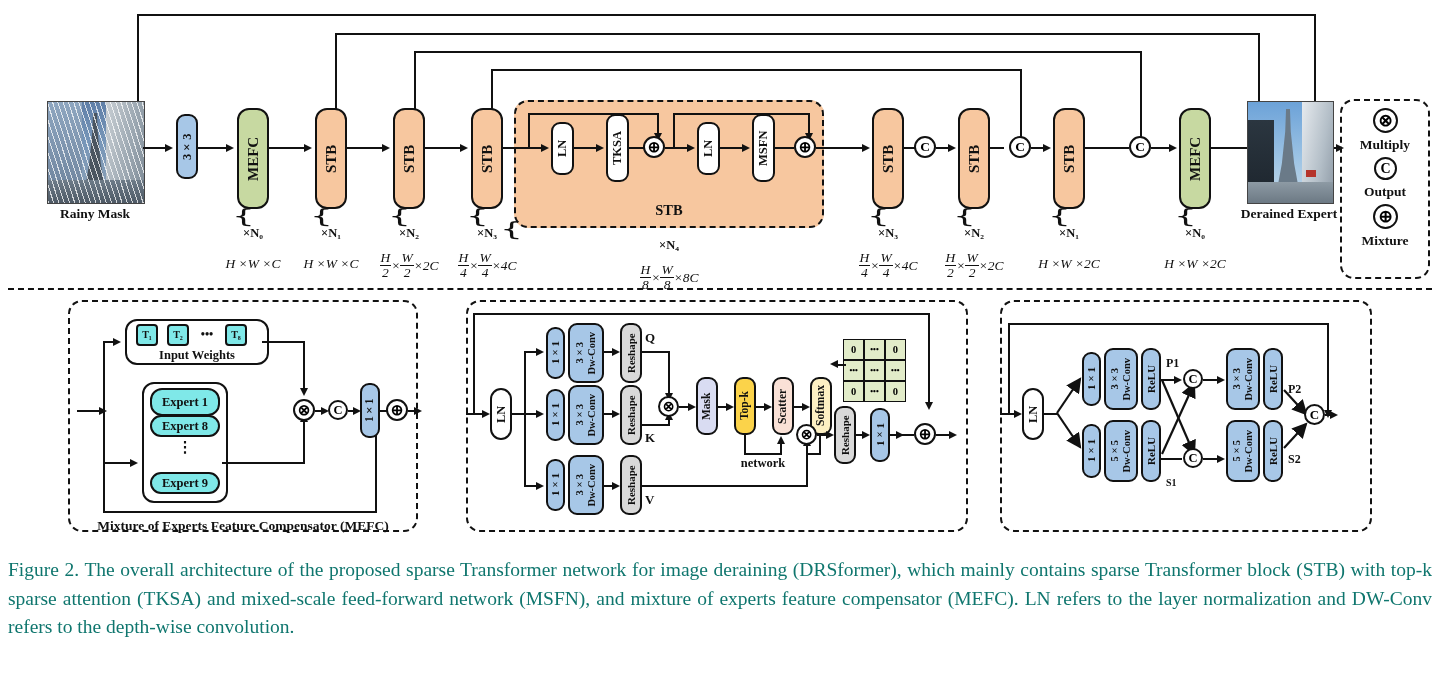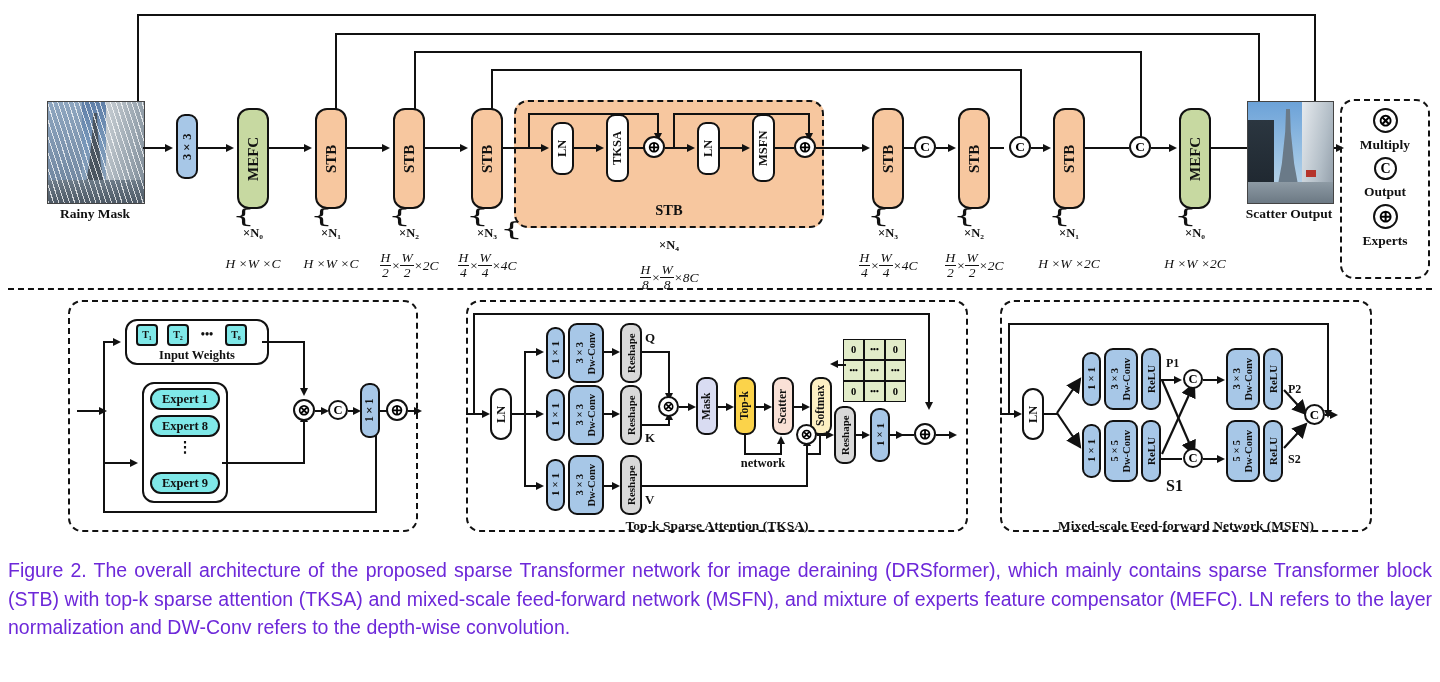--- a/index.html
+++ b/index.html
@@ -53,22 +53,22 @@
 
   
   .photo{position:absolute;border:1px solid #444;overflow:hidden;}
   .photo .sky{position:absolute;inset:0;}
   .rain{position:absolute;inset:0;
     background-image:repeating-linear-gradient(72deg, rgba(255,255,255,.75) 0 1px, rgba(255,255,255,0) 1px 5px);}
 
   .divider{position:absolute;border-top:2.6px dashed #111;}
 
   .caption{position:absolute;left:8px;top:556px;width:1424px;
-           font-family:Liberation Sans, sans-serif;font-size:19.5px;line-height:1.47;
-           text-align:justify;color:#6d28d9;}
+           font-family:Liberation Serif, serif;font-size:19.5px;line-height:1.47;
+           text-align:justify;color:#0f766e;}
 </style>
 </head>
 <body>
 
 <div id="fig">
 
   <div class="ln lh" style="left:137px;top:14px;width:1179px;"></div>
   <div class="ln lv" style="left:137px;top:14px;height:134px;"></div>
   <div class="ln lv" style="left:1314px;top:14px;height:124px;"></div>
   <div class="ar ar-d" style="left:1310.5px;top:136px;"></div>
@@ -204,21 +204,21 @@
 
   <div class="photo" style="left:1247px;top:101px;width:85px;height:101px;">
     <div class="sky" style="background:linear-gradient(180deg,#6ca2d8 0%,#9cc3e4 55%,#c5d9e8 100%);"></div>
     <div class="abs" style="left:0;top:18px;width:26px;height:83px;background:linear-gradient(180deg,#2b3640,#1c242c);"></div>
     <div class="abs" style="left:54px;top:0;width:31px;height:101px;background:linear-gradient(100deg,#e6eaee,#b4bfc8 60%,#8e9aa6);"></div>
     <div class="abs" style="left:26px;top:7px;width:28px;height:76px;background:#6a7a88;
          clip-path:polygon(43% 0,57% 0,60% 30%,72% 72%,86% 100%,14% 100%,28% 72%,40% 30%);"></div>
     <div class="abs" style="left:0;top:80px;width:85px;height:21px;background:linear-gradient(180deg,#8d9aa4,#6c7984);"></div>
     <div class="abs" style="left:58px;top:68px;width:10px;height:7px;background:#b5342b;"></div>
   </div>
-  <div class="tx b" style="left:1218px;top:206px;width:142px;text-align:center;font-size:13.5px;">Scatter Output</div>
+  <div class="tx b" style="left:1218px;top:206px;width:142px;text-align:center;font-size:13.5px;">Derained Expert</div>
 
   <div class="brace" style="left:232px;top:205px;font-size:36px;">{</div>
   <div class="brace" style="left:310px;top:205px;font-size:36px;">{</div>
   <div class="brace" style="left:388px;top:205px;font-size:36px;">{</div>
   <div class="brace" style="left:466px;top:205px;font-size:36px;">{</div>
   <div class="brace" style="left:500px;top:218px;font-size:36px;">{</div>
   <div class="brace" style="left:867px;top:205px;font-size:36px;">{</div>
   <div class="brace" style="left:953px;top:205px;font-size:36px;">{</div>
   <div class="brace" style="left:1048px;top:205px;font-size:36px;">{</div>
   <div class="brace" style="left:1174px;top:205px;font-size:36px;">{</div>
@@ -264,41 +264,41 @@
     <span>⊗</span>
   </div>
   <div class="tx b" style="left:1340px;top:137px;width:90px;text-align:center;font-size:13.5px;">Multiply</div>
   <div class="op" style="left:1374px;top:157px;width:23px;height:23px;font-size:14px;">
     <span>C</span>
   </div>
   <div class="tx b" style="left:1340px;top:184px;width:90px;text-align:center;font-size:13.5px;">Output</div>
   <div class="op" style="left:1373px;top:204px;width:25px;height:25px;font-size:17px;">
     <span>⊕</span>
   </div>
-  <div class="tx b" style="left:1340px;top:233px;width:90px;text-align:center;font-size:13.5px;">Experts</div>
+  <div class="tx b" style="left:1340px;top:233px;width:90px;text-align:center;font-size:13.5px;">Mixture</div>
 
   <div class="divider" style="left:8px;top:288px;width:1424px;"></div>
 
   <div class="dash dashr" style="left:68px;top:300px;width:350px;height:232px;"></div>
 
   <div class="blk r12" style="left:125px;top:319px;width:144px;height:46px;background:#fff;border-width:2.6px;"></div>
   <div class="blk r4" style="left:136px;top:324px;width:22px;height:22px;background:#7fe8e8;font-size:10px;border-width:2px;">
     <span>T₁</span>
   </div>
   <div class="blk r4" style="left:167px;top:324px;width:22px;height:22px;background:#7fe8e8;font-size:10px;border-width:2px;">
     <span>T₂</span>
   </div>
   <div class="tx b" style="left:194px;top:327px;width:26px;text-align:center;font-size:12px;">•••</div>
   <div class="blk r4" style="left:225px;top:324px;width:22px;height:22px;background:#7fe8e8;font-size:10px;border-width:2px;">
     <span>T₈</span>
   </div>
   <div class="tx b" style="left:125px;top:348px;width:144px;text-align:center;font-size:12.5px;">Input Weights</div>
 
   <div class="blk r12" style="left:142px;top:382px;width:86px;height:121px;background:#fff;border-width:2.6px;"></div>
-  <div class="blk r12" style="left:150px;top:388px;width:70px;height:22px;background:#7fe8e8;font-size:12.5px;">
+  <div class="blk r12" style="left:150px;top:388px;width:70px;height:28px;background:#7fe8e8;font-size:12.5px;">
     <span>Expert 1</span>
   </div>
   <div class="blk r12" style="left:150px;top:415px;width:70px;height:22px;background:#7fe8e8;font-size:12.5px;">
     <span>Expert 8</span>
   </div>
   <div class="tx b" style="left:150px;top:438px;width:70px;text-align:center;font-size:15px;">⋮</div>
   <div class="blk r12" style="left:150px;top:472px;width:70px;height:22px;background:#7fe8e8;font-size:12.5px;">
     <span>Expert 9</span>
   </div>
 
@@ -335,20 +335,21 @@
   <div class="ln lh" style="left:348px;top:410px;width:8px;"></div>
   <div class="ar ar-r" style="left:353px;top:406.5px;"></div>
   <div class="blk r9 vert" style="left:360px;top:383px;width:20px;height:55px;background:#a7c7e7;font-size:11.5px;">1×1</div>
   <div class="ln lh" style="left:380px;top:410px;width:8px;"></div>
   <div class="op" style="left:386px;top:399px;width:22px;height:22px;font-size:15px;">
     <span>⊕</span>
   </div>
   <div class="ln lh" style="left:408px;top:410px;width:9px;"></div>
   <div class="ar ar-r" style="left:414px;top:406.5px;"></div>
 
+  <div class="tx b" style="left:68px;top:518px;width:350px;text-align:center;font-size:13.5px;">Mixture of Experts Feature Compensator (MEFC)</div>
 
   <div class="dash dashr" style="left:466px;top:300px;width:502px;height:232px;"></div>
 
   <div class="ln lh" style="left:473px;top:313px;width:457px;"></div>
   <div class="ln lv" style="left:928px;top:313px;height:91px;"></div>
   <div class="ar ar-d" style="left:924.5px;top:402px;"></div>
   <div class="ln lv" style="left:473px;top:313px;height:100px;"></div>
 
   <div class="ln lh" style="left:466px;top:413px;width:20px;"></div>
   <div class="ar ar-r" style="left:482px;top:409.5px;"></div>
@@ -453,21 +454,20 @@
   <div class="blk r9 vert" style="left:870px;top:408px;width:20px;height:54px;background:#a7c7e7;font-size:11px;">1×1</div>
   <div class="ln lh" style="left:890px;top:434px;width:10px;"></div>
   <div class="ar ar-r" style="left:896px;top:430.5px;"></div>
   <div class="op" style="left:914px;top:423px;width:22px;height:22px;font-size:15px;">
     <span>⊕</span>
   </div>
   <div class="ln lh" style="left:900px;top:434px;width:14px;"></div>
   <div class="ln lh" style="left:936px;top:434px;width:16px;"></div>
   <div class="ar ar-r" style="left:949px;top:430.5px;"></div>
 
-  <div class="tx b" style="left:466px;top:518px;width:502px;text-align:center;font-size:13.5px;">Top-k Sparse Attention (TKSA)</div>
 
   <div class="dash dashr" style="left:1000px;top:300px;width:372px;height:232px;"></div>
 
   <div class="ln lh" style="left:1008px;top:323px;width:321px;"></div>
   <div class="ln lv" style="left:1008px;top:323px;height:90px;"></div>
   <div class="ln lv" style="left:1327px;top:323px;height:89px;"></div>
   <div class="ar ar-d" style="left:1323.5px;top:410px;"></div>
 
   <div class="ln lh" style="left:1000px;top:413px;width:18px;"></div>
   <div class="ar ar-r" style="left:1014px;top:409.5px;"></div>
@@ -493,21 +493,21 @@
   <div class="tx b" style="left:1166px;top:356px;font-size:12px;">P1</div>
   <div class="ln lh" style="left:1161px;top:379px;width:15px;"></div>
   <div class="ar ar-r" style="left:1174px;top:375.5px;"></div>
 
   <div class="blk r9 vert" style="left:1082px;top:424px;width:19px;height:54px;background:#a7c7e7;font-size:11px;">1×1</div>
   <div class="blk r9" style="left:1104px;top:420px;width:34px;height:62px;background:#a7c7e7;">
     <span class="vert" style="font-size:10.5px;">5×5</span>
     <span class="vert" style="font-size:10.5px;margin-left:2px;">Dw-Conv</span>
   </div>
   <div class="blk r9 vert" style="left:1141px;top:420px;width:20px;height:62px;background:#a7c7e7;font-size:11px;">ReLU</div>
-  <div class="tx b" style="left:1166px;top:477px;font-size:16px;">S1</div>
+  <div class="tx b" style="left:1166px;top:477px;font-size:10px;">S1</div>
   <div class="ln lh" style="left:1161px;top:458px;width:21px;"></div>
 
   <svg class="abs" style="left:1160px;top:372px;width:40px;height:94px;overflow:visible;">
     <line x1="2" y1="8" x2="34" y2="82" stroke="#111" stroke-width="2.2" marker-end="url(#mk)"></line>
     <line x1="2" y1="82" x2="34" y2="12" stroke="#111" stroke-width="2.2" marker-end="url(#mk)"></line>
   </svg>
 
   <div class="op" style="left:1183px;top:369px;width:20px;height:20px;font-size:12.5px;">
     <span>C</span>
   </div>
@@ -539,20 +539,19 @@
     <line x1="2" y1="60" x2="24" y2="36" stroke="#111" stroke-width="2.2" marker-end="url(#mk)"></line>
   </svg>
 
   <div class="op" style="left:1304px;top:404px;width:21px;height:21px;font-size:13px;">
     <span>C</span>
   </div>
 
   <div class="ln lh" style="left:1325px;top:414px;width:8px;"></div>
   <div class="ar ar-r" style="left:1330px;top:410.5px;"></div>
 
-  <div class="tx b" style="left:1000px;top:518px;width:372px;text-align:center;font-size:13.5px;">Mixed-scale Feed-forward Network (MSFN)</div>
 
   <div class="caption">
     <span>Figure 2.</span>
     <span>The overall architecture of the proposed sparse Transformer network for image deraining (DRSformer), which mainly contains sparse Transformer block (STB) with top-k sparse attention (TKSA) and mixed-scale feed-forward network (MSFN), and mixture of experts feature compensator (MEFC). LN refers to the layer normalization and DW-Conv refers to the depth-wise convolution.</span>
   </div>
 
 </div>
 
 </body></html>

